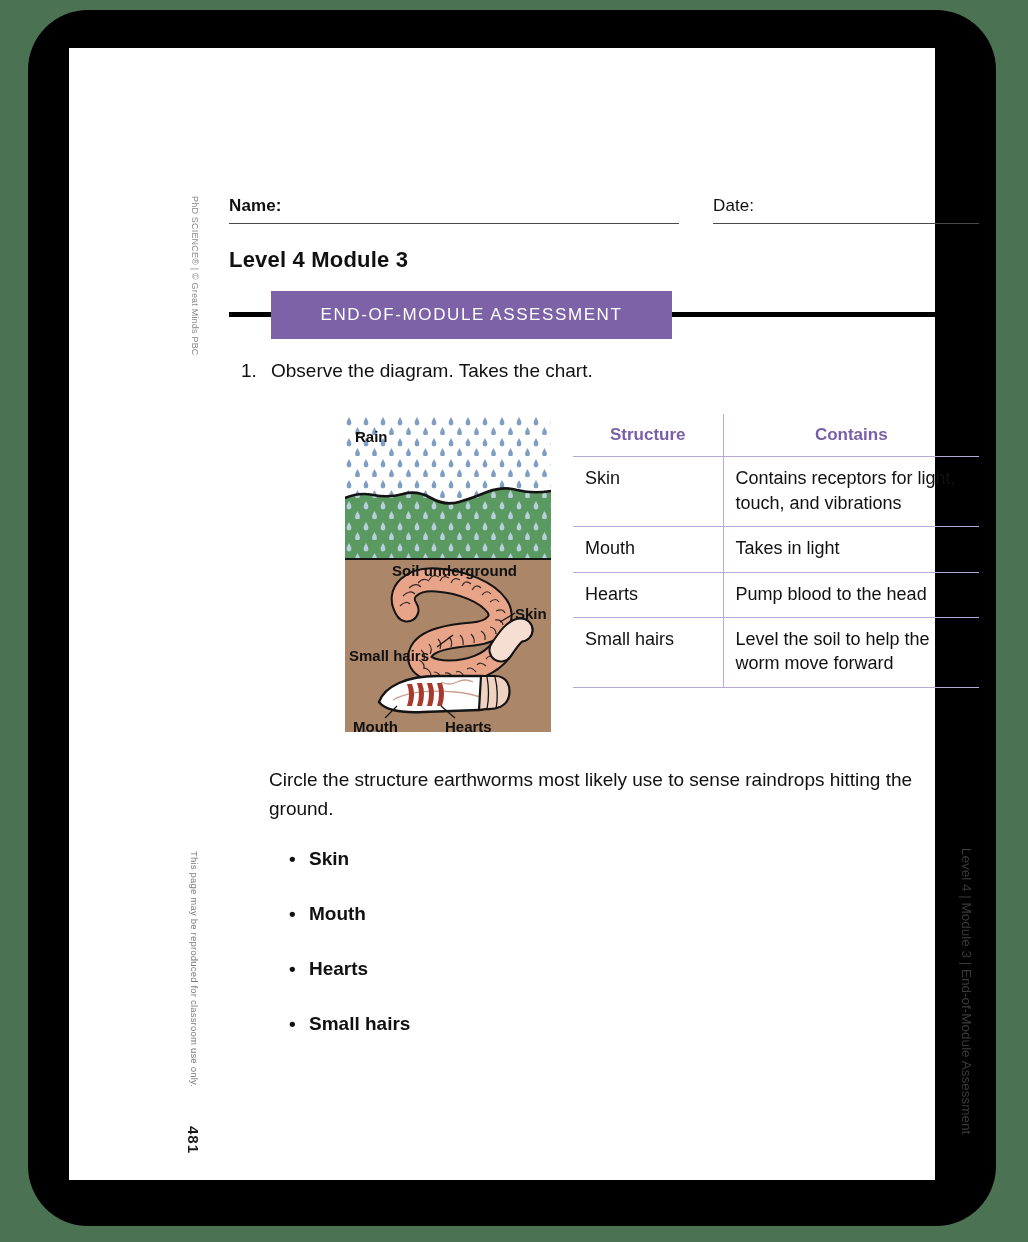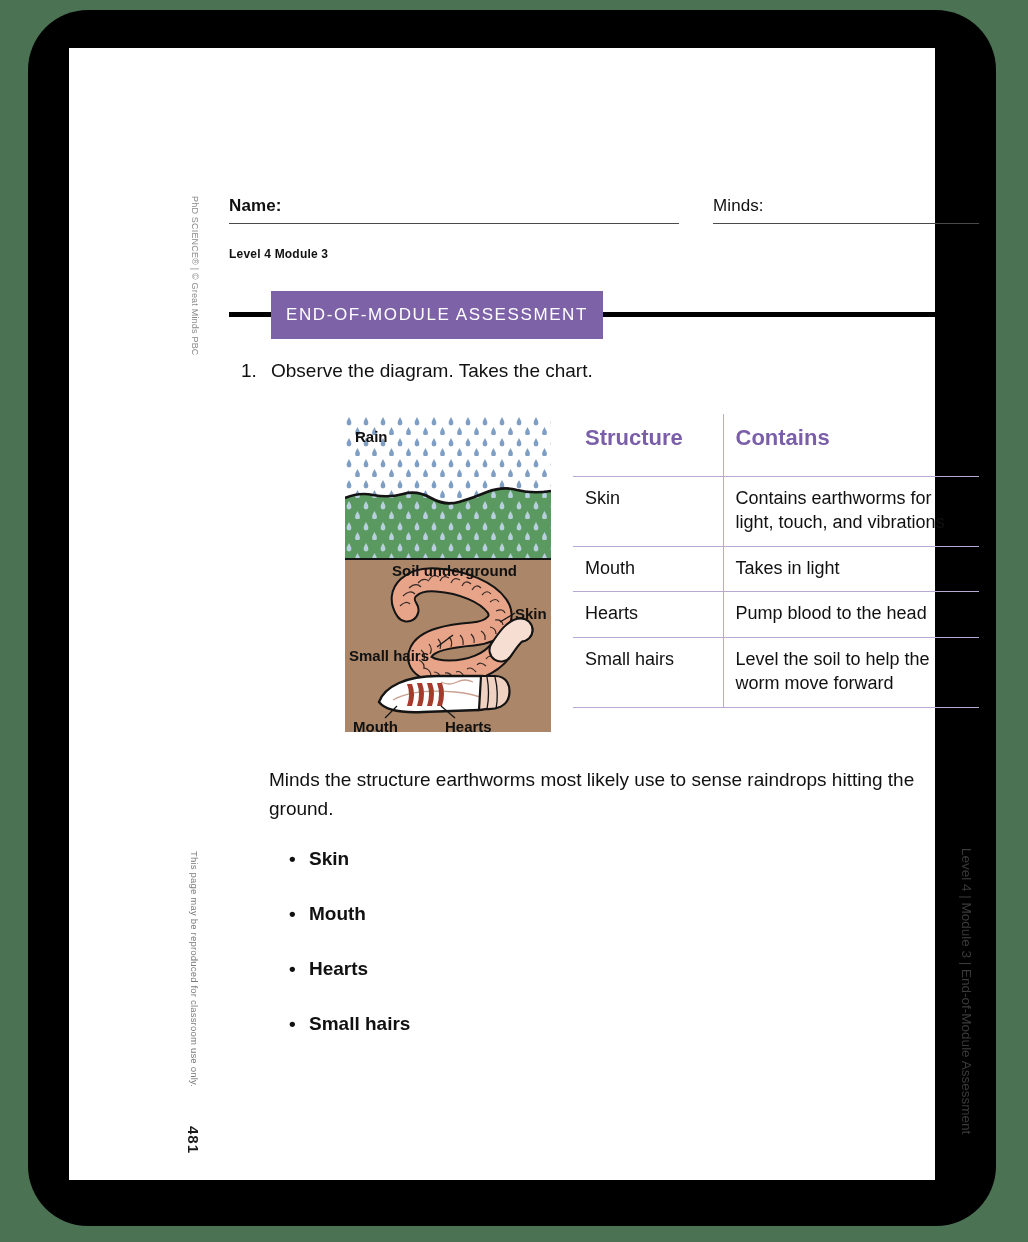--- a/index.html
+++ b/index.html
@@ -97,21 +97,21 @@
   #name-field { width: 450px; margin-right: 34px; font-weight: bold; }
   #name-field .field-rule { width: 450px; }
   #date-field { width: 266px; }
   #date-field .field-rule { width: 266px; }
 
   
   #level-line {
     position: absolute;
     left: 160px;
     top: 199px;
-    font-size: 12px;
+    font-size: 22px;
     font-weight: bold;
     color: #111111;
     letter-spacing: .2px;
   }
 
   
   #banner-wrap {
     position: absolute;
     left: 160px;
     top: 243px;
@@ -123,21 +123,21 @@
     left: 0;
     top: 21px;
     width: 710px;
     height: 5px;
     background: #000000;
   }
   #banner-chip {
     position: absolute;
     left: 42px;
     top: 0px;
-    width: 332px;
+    width: 401px;
     height: 48px;
     background: #7d62a8;
     display: flex;
     align-items: center;
     justify-content: center;
   }
   #banner-chip-label {
     color: #ffffff;
     font-size: 17px;
     letter-spacing: 1.6px;
@@ -192,25 +192,25 @@
   #structure-table th,
   #structure-table td {
     text-align: left;
     vertical-align: top;
     padding: 9px 12px 11px 12px;
     font-size: 18px;
     line-height: 1.36;
     color: #111111;
   }
   #structure-table th {
-    font-size: 22px;
+    font-size: 17px;
     font-weight: bold;
     color: #7a5fa8;
-    text-align: left;
-    padding-bottom: 23px;
+    text-align: center;
+    padding-bottom: 10px;
   }
   #structure-table thead tr { border-bottom: 1.5px solid #b9a8d4; }
   #structure-table tbody tr { border-bottom: 1.5px solid #b9a8d4; }
   #structure-table col.col-structure { width: 150px; }
   #structure-table .cell-structure { border-right: 1.5px solid #b9a8d4; }
   #structure-table .head-structure { border-right: 1.5px solid #b9a8d4; }
 
   
   #circle-prompt {
     position: absolute;
@@ -258,21 +258,21 @@
   <div class="vtext" id="reproduce-note">This page may be reproduced for classroom use only.</div>
   <div class="vtext" id="page-number">481</div>
   <div class="vtext" id="footer-breadcrumb">Level 4 | Module 3 | End-of-Module Assessment</div>
 
   <div id="namedate-row">
     <div class="field" id="name-field">
       <span class="field-label">Name:</span>
       <span class="field-rule"></span>
     </div>
     <div class="field" id="date-field">
-      <span class="field-label">Minds:</span>
+      <span class="field-label">Date:</span>
       <span class="field-rule"></span>
     </div>
   </div>
 
   <div id="level-line">Level 4 Module 3</div>
 
   <div id="banner-wrap">
     <div id="banner-rule"></div>
     <div id="banner-chip">
       <span id="banner-chip-label">END-OF-MODULE ASSESSMENT</span>
@@ -420,40 +420,40 @@
         </colgroup>
       <thead>
         <tr>
           <th class="head-structure">Structure</th>
           <th>Contains</th>
         </tr>
       </thead>
       <tbody>
         <tr>
           <td class="cell-structure">Skin</td>
-          <td>Contains earthworms for light, touch, and vibrations</td>
+          <td>Contains receptors for light, touch, and vibrations</td>
         </tr>
         <tr>
           <td class="cell-structure">Mouth</td>
           <td>Takes in light</td>
         </tr>
         <tr>
           <td class="cell-structure">Hearts</td>
           <td>Pump blood to the head</td>
         </tr>
         <tr>
           <td class="cell-structure">Small hairs</td>
           <td>Level the soil to help the worm move forward</td>
         </tr>
       </tbody>
     </table>
   </div>
 
   <div id="circle-prompt">
-    <span>Minds the structure earthworms </span><b>most likely</b><span> use to sense raindrops hitting the ground.</span>
+    <span>Circle the structure earthworms </span><b>most likely</b><span> use to sense raindrops hitting the ground.</span>
   </div>
 
   <ul id="choices">
     <li>
       <span class="bullet">•</span>
       <span>Skin</span>
     </li>
     <li>
       <span class="bullet">•</span>
       <span>Mouth</span>

